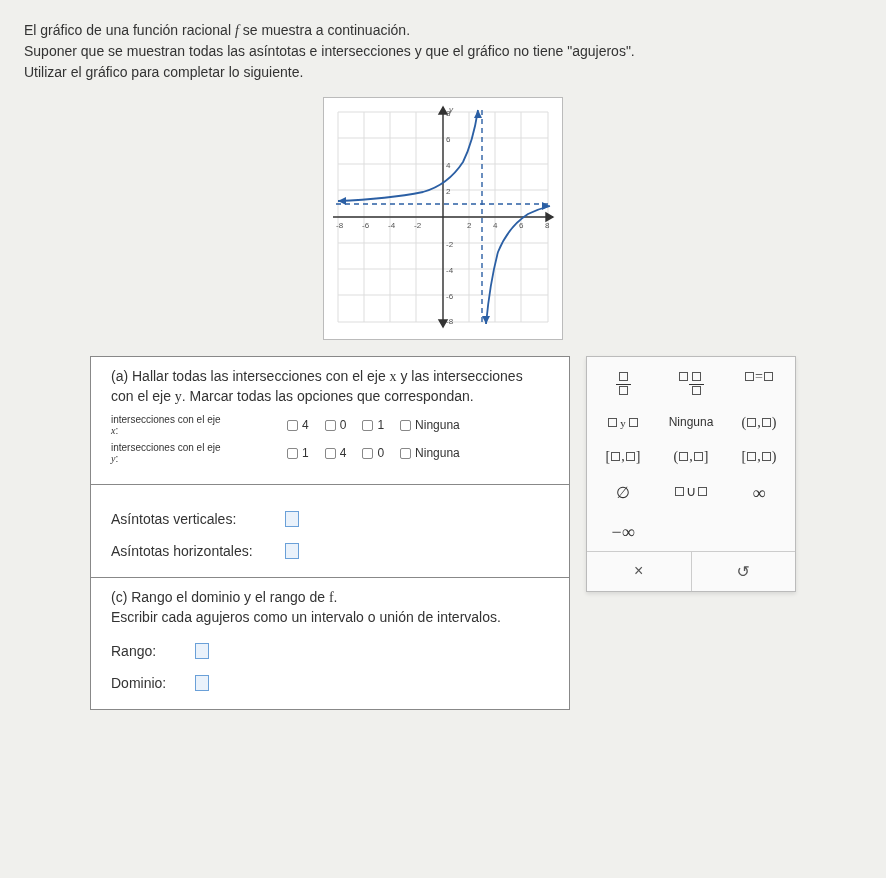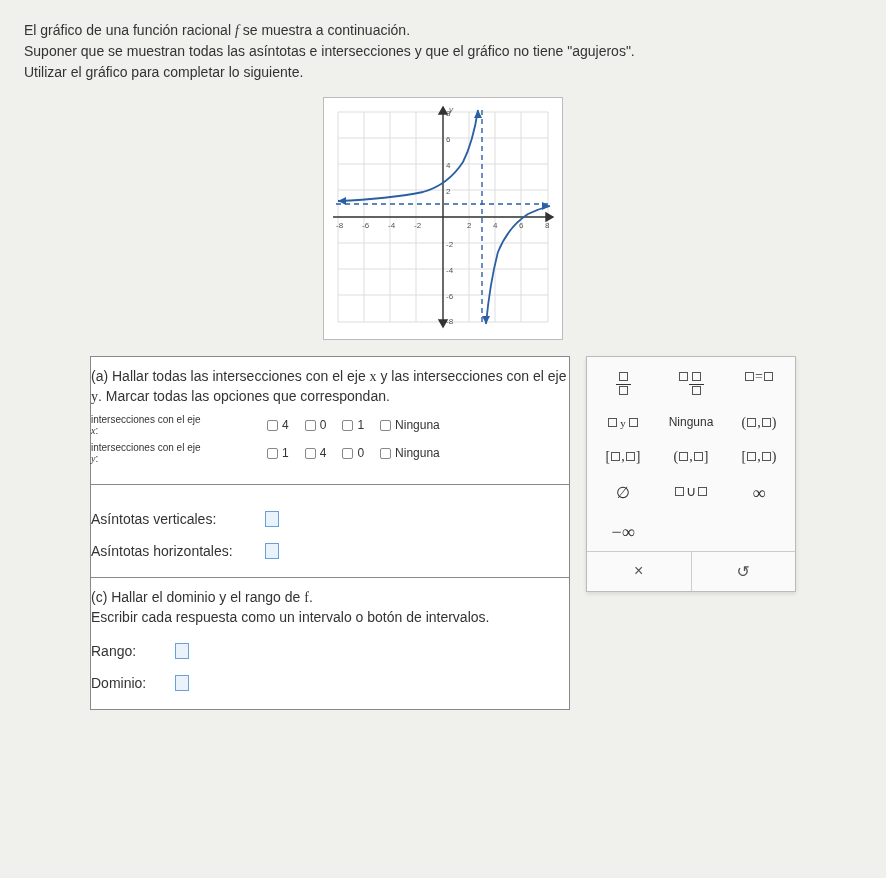--- a/index.html
+++ b/index.html
@@ -20,21 +20,21 @@
     background: #fff;
     border: 1px solid #bbb;
     padding: 4px;
   }
   .main-row { display: flex; gap: 16px; align-items: flex-start; justify-content: center;}
   .questions {
     width: 480px;
     border: 1px solid #888;
     background: #fff;
   }
-  .qsection { border-bottom: 1px solid #888; padding: 10px 0 14px; }
+  .qsection { border-bottom: 1px solid #888; padding: 10px 20px 14px; }
   .qsection:last-child { border-bottom: none; }
   .qtext { margin-bottom: 8px; line-height: 1.4; }
   .opt-row { display: flex; align-items: center; gap: 6px; margin: 6px 0; }
   .opt-label { width: 170px; font-size: 10px; }
   .opt-label .serif { font-family: 'Times New Roman', serif; font-style: italic; }
   .chk { display:inline-flex; align-items:center; gap:4px; margin-right:10px; font-size:12px;}
   .chk-box { width:11px; height:11px; border:1px solid #888; border-radius:2px; display:inline-block; background:#fff;}
   .field-row { display:flex; align-items:center; gap:4px; margin:16px 0 4px;}
   .field-label { width:170px; }
   .blank {
@@ -215,22 +215,22 @@
         <span class="blank"></span>
       </div>
       <div class="field-row">
         <div class="field-label">Asíntotas horizontales:</div>
         <span class="blank"></span>
       </div>
     </div>
 
     <div class="qsection">
       <div class="qtext">
-        <span>(c) Hallar el dominio y el rango de </span><span class="italic" style="font-family:'Times New Roman',serif">f</span><span>.</span><br>
-        <span>Escribir cada respuesta como un intervalo o botón de intervalos.</span>
+        <span>(c) Rango el dominio y el rango de </span><span class="italic" style="font-family:'Times New Roman',serif">f</span><span>.</span><br>
+        <span>Escribir cada agujeros como un intervalo o unión de intervalos.</span>
       </div>
       <div class="field-row">
         <div class="field-label" style="width:80px">Rango:</div>
         <span class="blank"></span>
       </div>
       <div class="field-row">
         <div class="field-label" style="width:80px">Dominio:</div>
         <span class="blank"></span>
       </div>
     </div>

